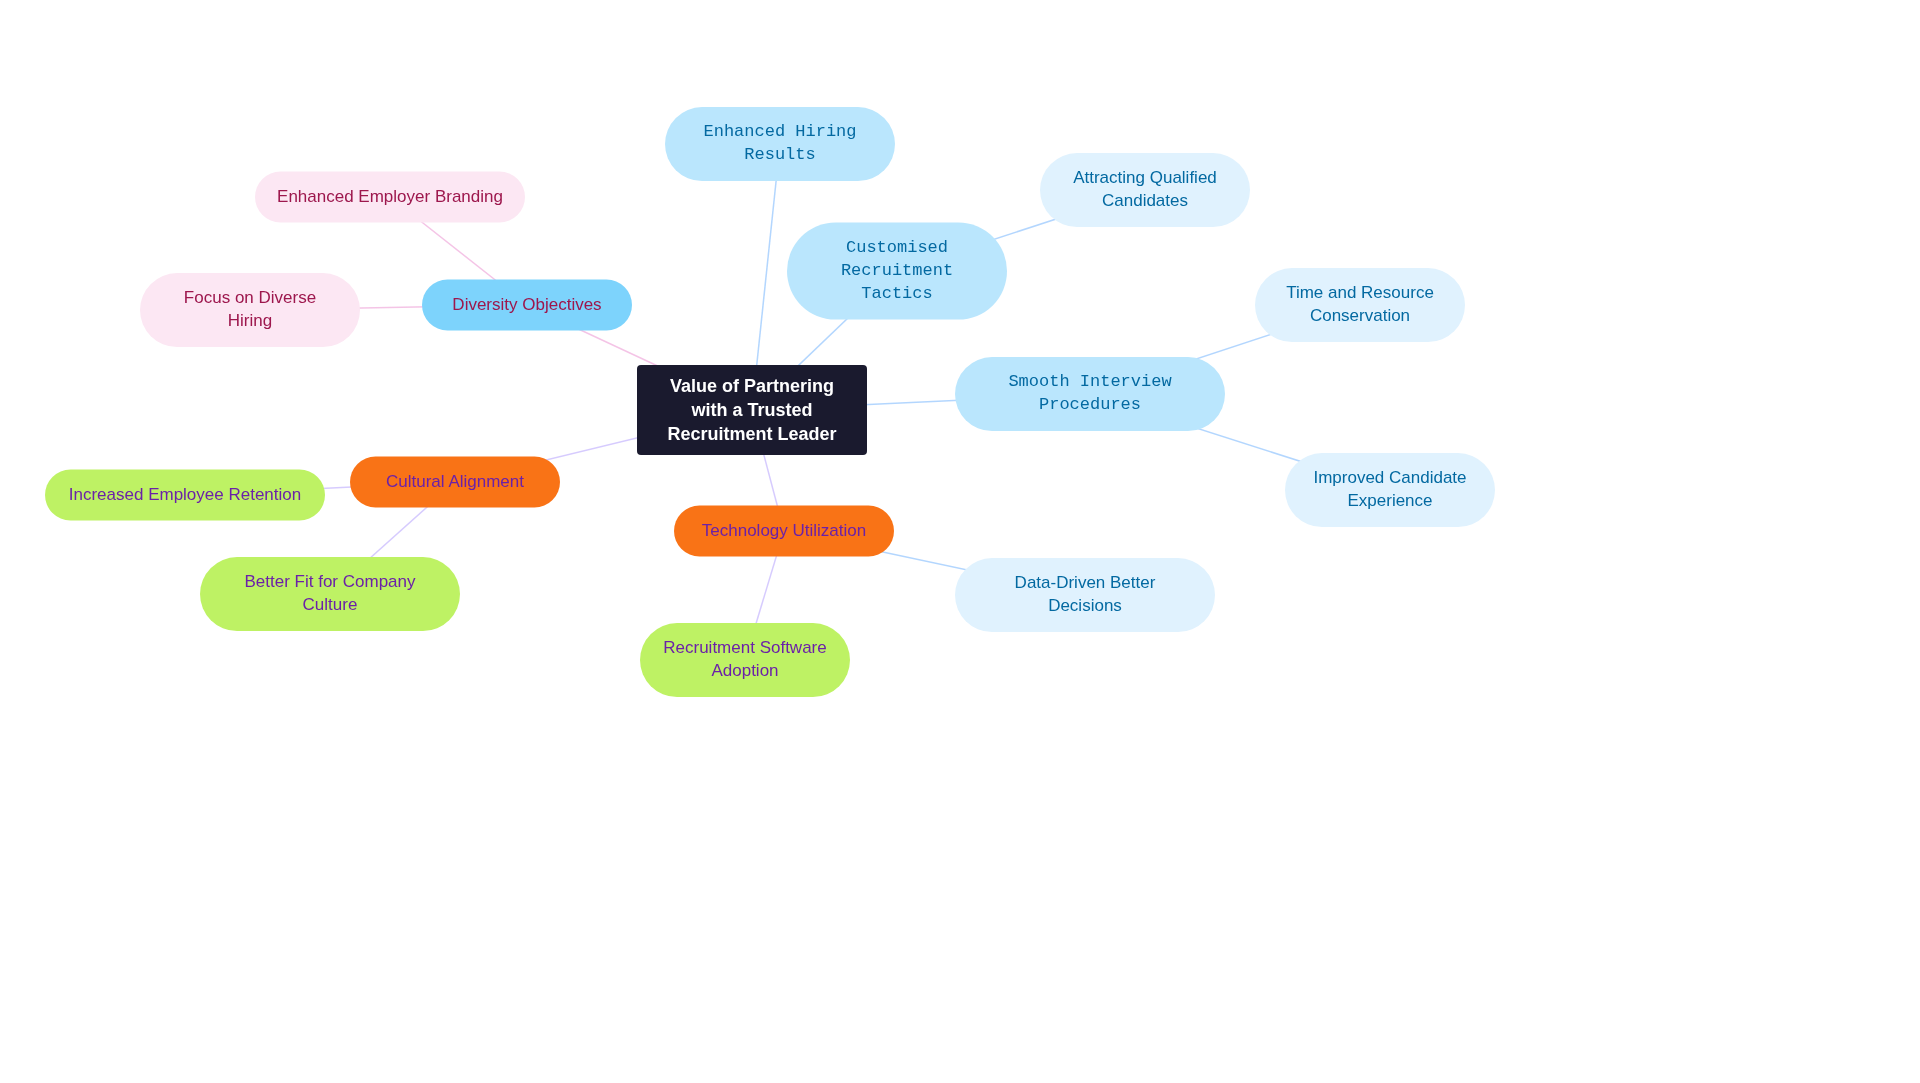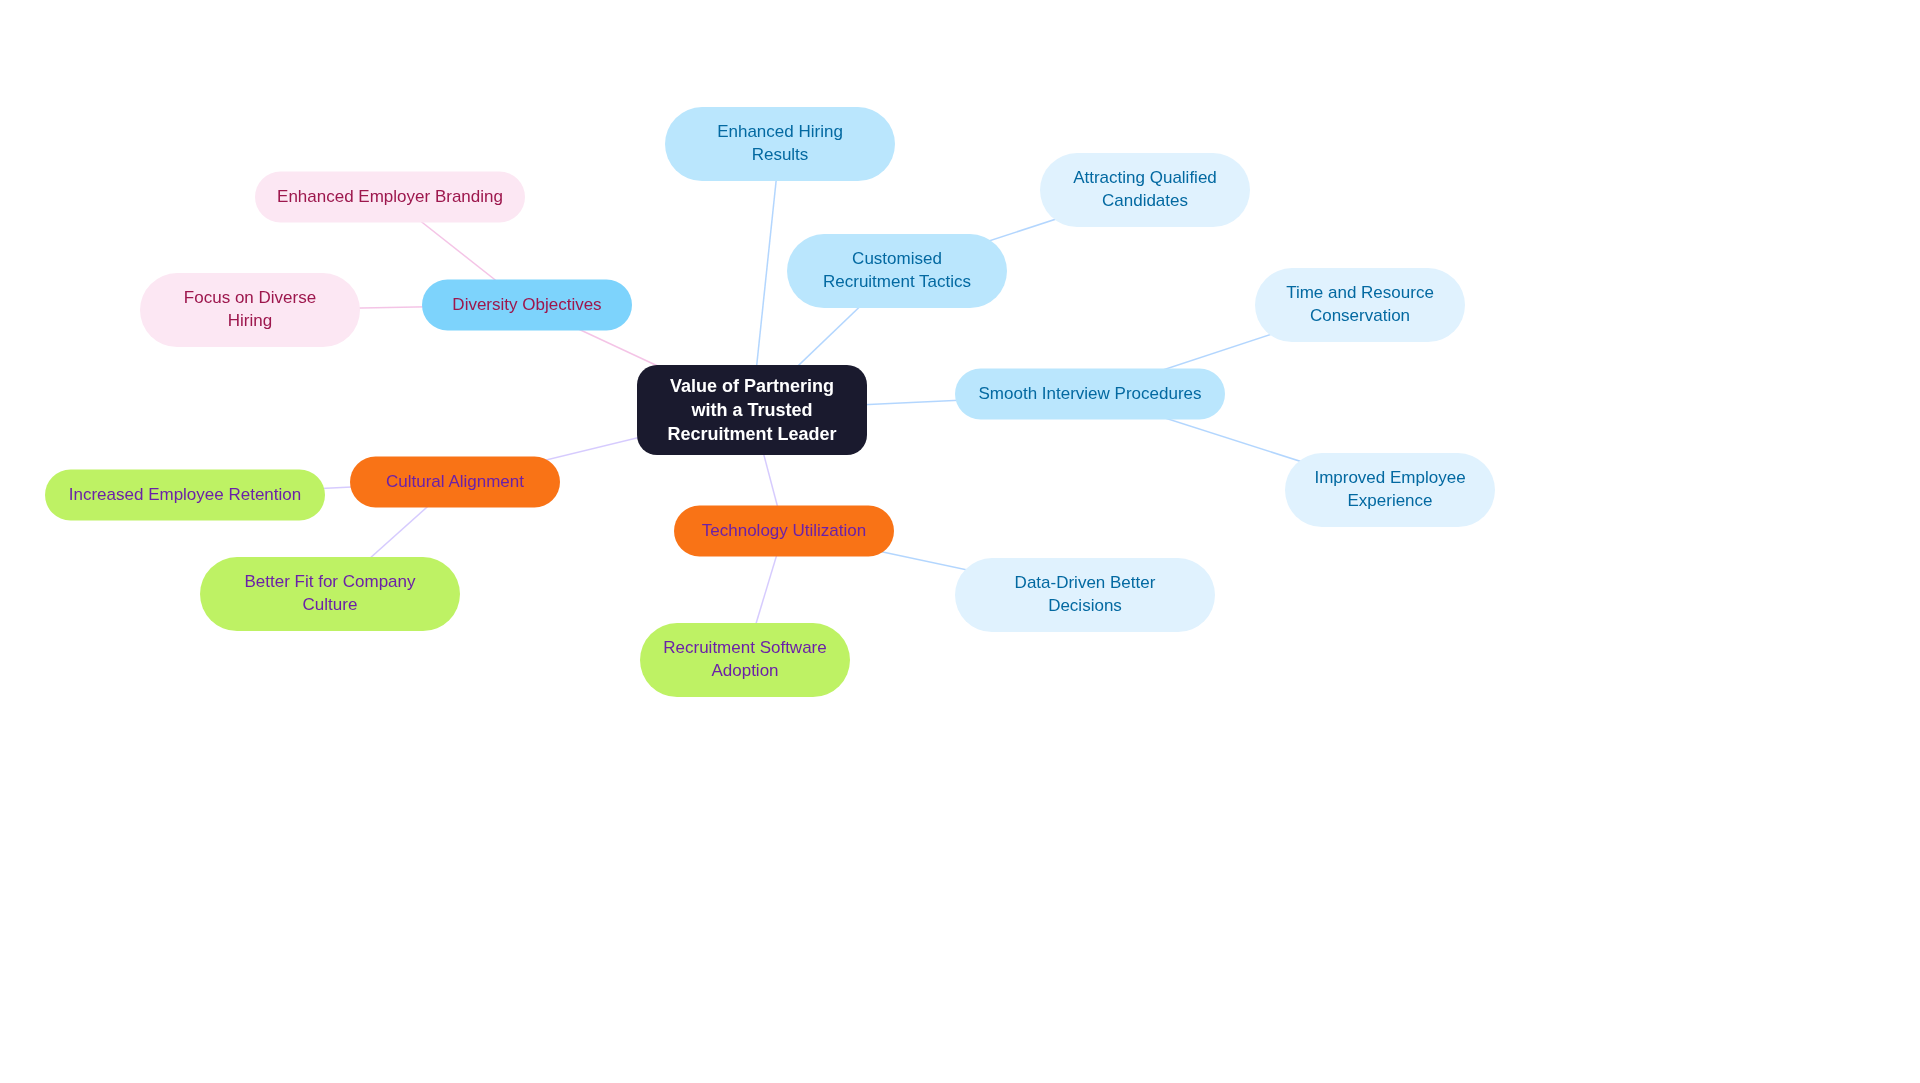--- a/index.html
+++ b/index.html
@@ -37,36 +37,37 @@
       transform: translate(-50%, -50%);
     }
     .node-center {
       background: #1a1a2e;
       color: #ffffff;
       font-size: 18px;
       font-weight: 600;
       width: 220px;
       height: 90px;
       padding: 16px 20px;
-      border-radius: 20px;
+      border-radius: 4px;
     }
     .node-pink-mid {
       background: #7dd3fc;
       color: #9d174d;
       border: none;
     }
     .node-pink-leaf {
       background: #fce7f3;
       color: #9d174d;
       border: none;
     }
     .node-blue-mid {
       background: #bae6fd;
       color: #0369a1;
       border: none;
+      font-family: Liberation Mono, monospace;
     }
     .node-blue-leaf {
       background: #e0f2fe;
       color: #0369a1;
       border: none;
     }
     .node-lavender-mid {
       background: #f97316;
       color: #6b21a8;
       border: none;
@@ -107,19 +108,19 @@
     <div class="node node-lavender-leaf" style="left: 185px; top: 495px; width: 280px;">Increased Employee Retention</div>
     <div class="node node-lavender-leaf" style="left: 330px; top: 594px; width: 260px;">Better Fit for Company Culture</div>
     <div class="node node-blue-mid" style="left: 780px; top: 144px; width: 230px;">Enhanced Hiring Results</div>
     <div class="node node-blue-mid" style="left: 897px; top: 271px; width: 220px;">Customised Recruitment
 Tactics</div>
     <div class="node node-blue-leaf" style="left: 1145px; top: 190px; width: 210px;">Attracting Qualified
 Candidates</div>
     <div class="node node-blue-mid" style="left: 1090px; top: 394px; width: 270px;">Smooth Interview Procedures</div>
     <div class="node node-blue-leaf" style="left: 1360px; top: 305px; width: 210px;">Time and Resource
 Conservation</div>
-    <div class="node node-blue-leaf" style="left: 1390px; top: 490px; width: 210px;">Improved Employee
+    <div class="node node-blue-leaf" style="left: 1390px; top: 490px; width: 210px;">Improved Candidate
 Experience</div>
     <div class="node node-lavender-mid" style="left: 784px; top: 531px; width: 220px;">Technology Utilization</div>
     <div class="node node-lavender-leaf" style="left: 745px; top: 660px; width: 210px;">Recruitment Software
 Adoption</div>
     <div class="node node-blue-leaf" style="left: 1085px; top: 595px; width: 260px;">Data-Driven Better Decisions</div>
   </div>
 
 </body></html>

